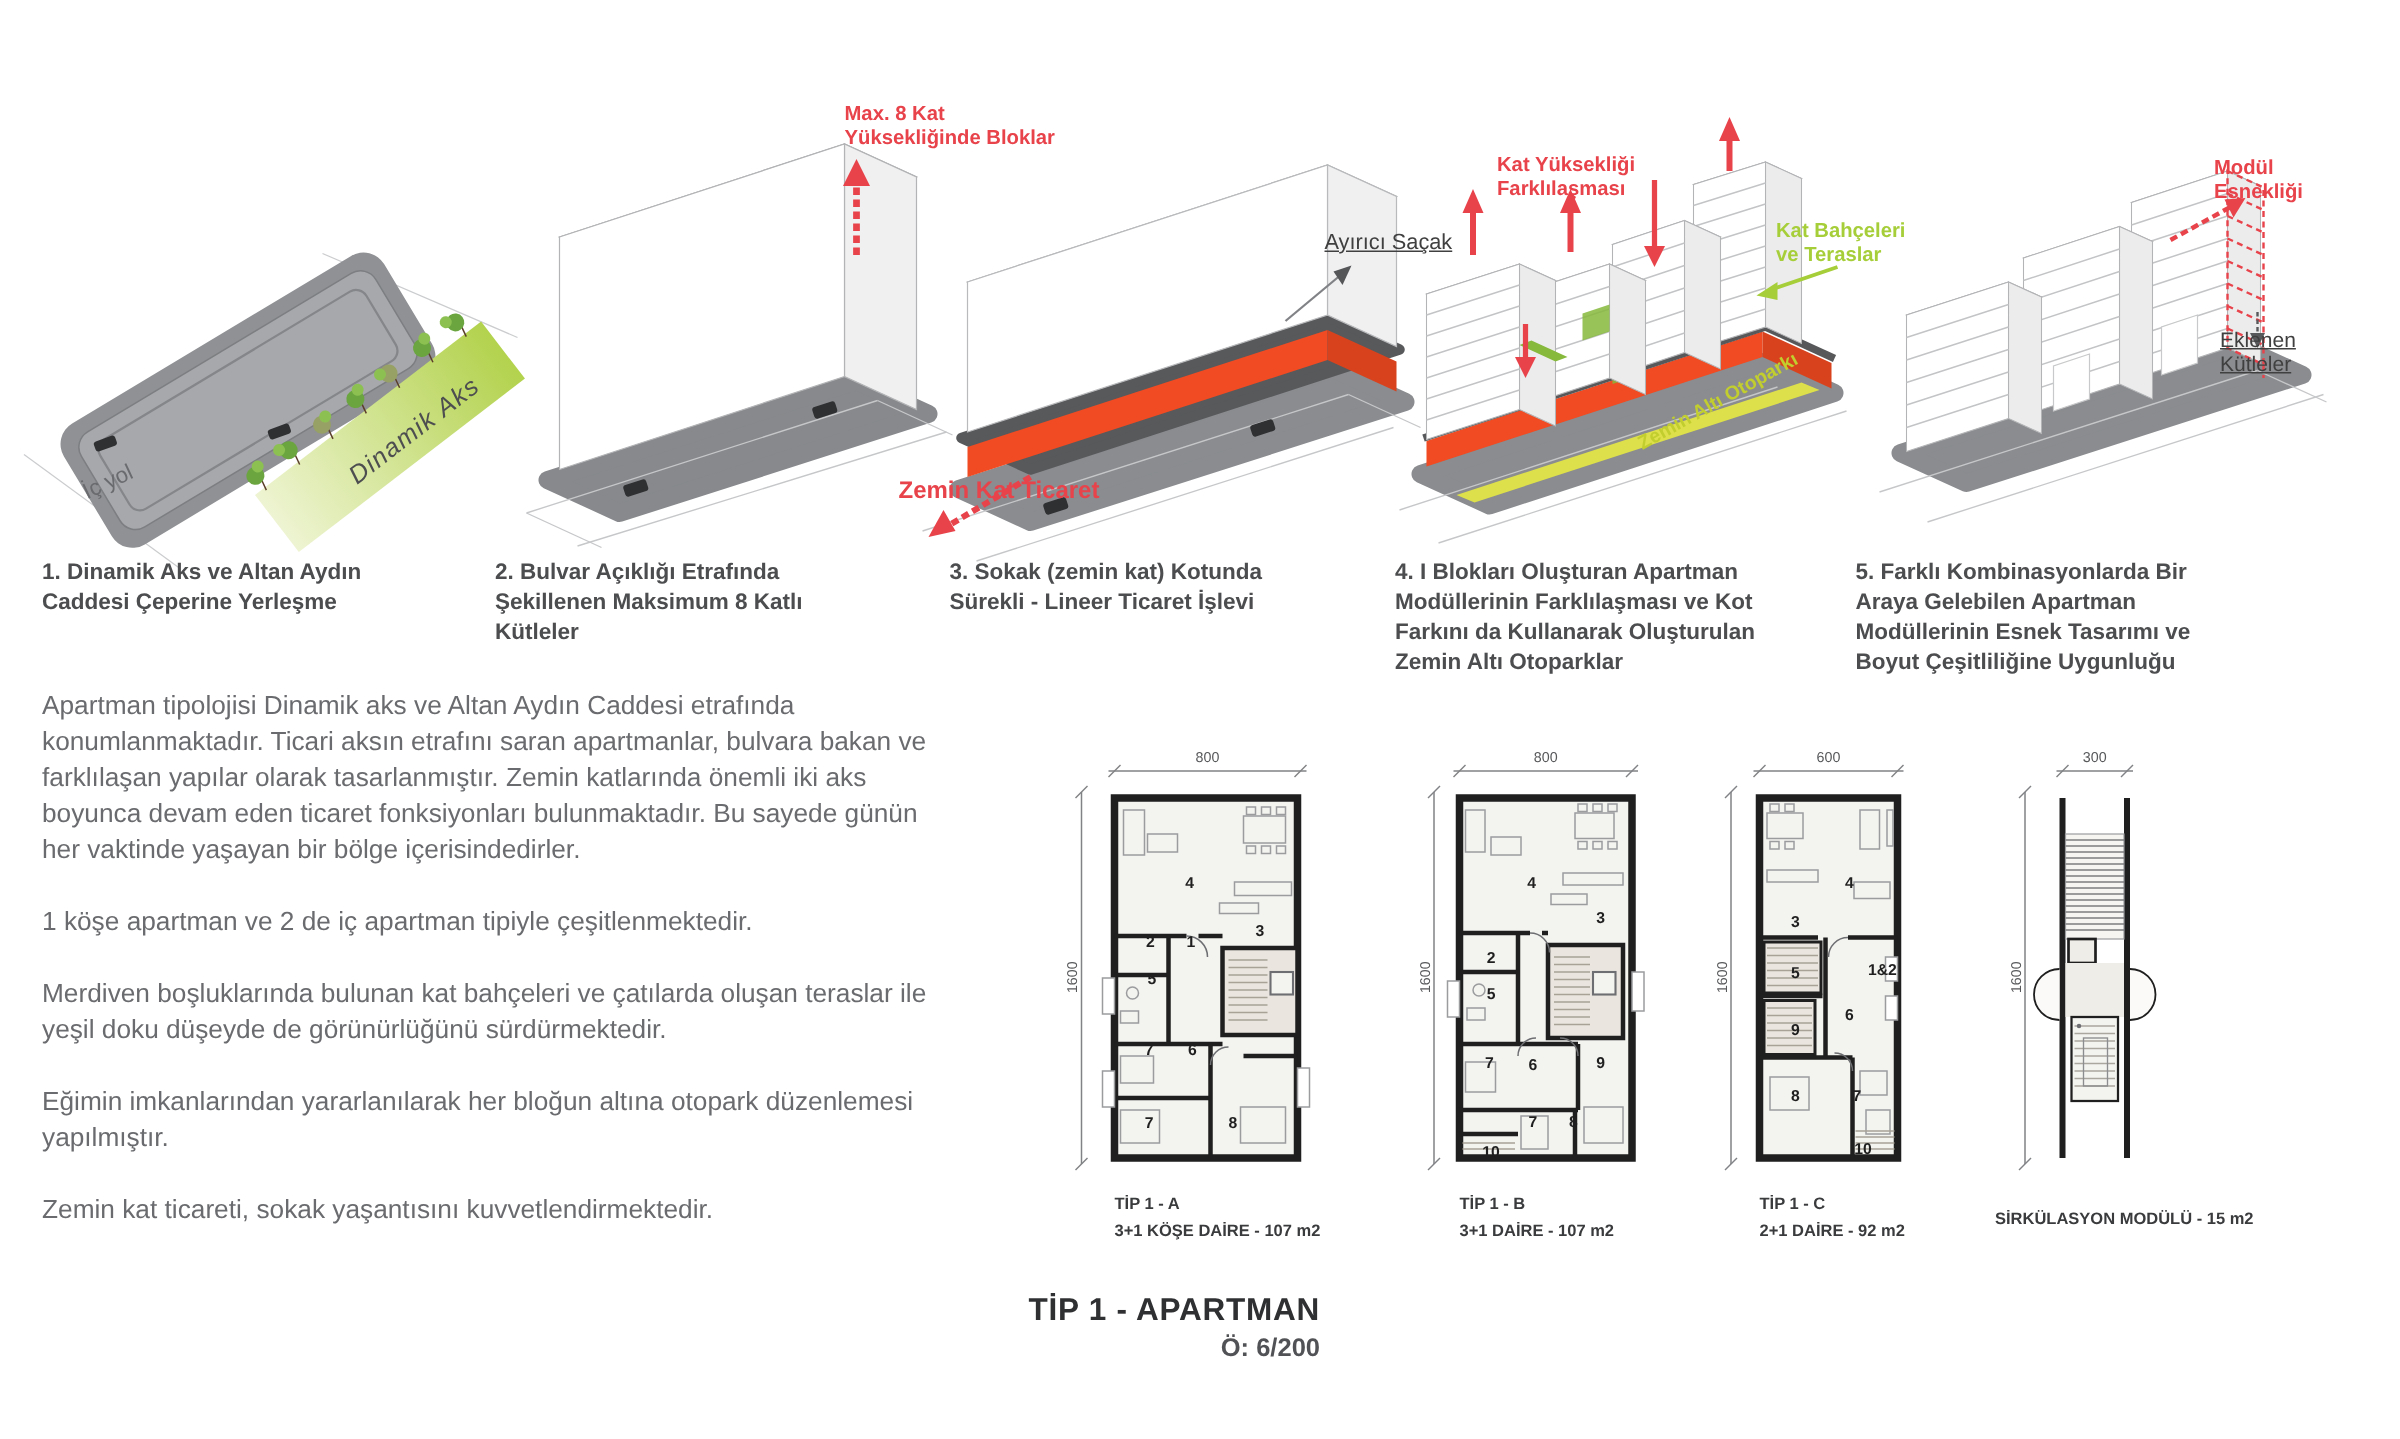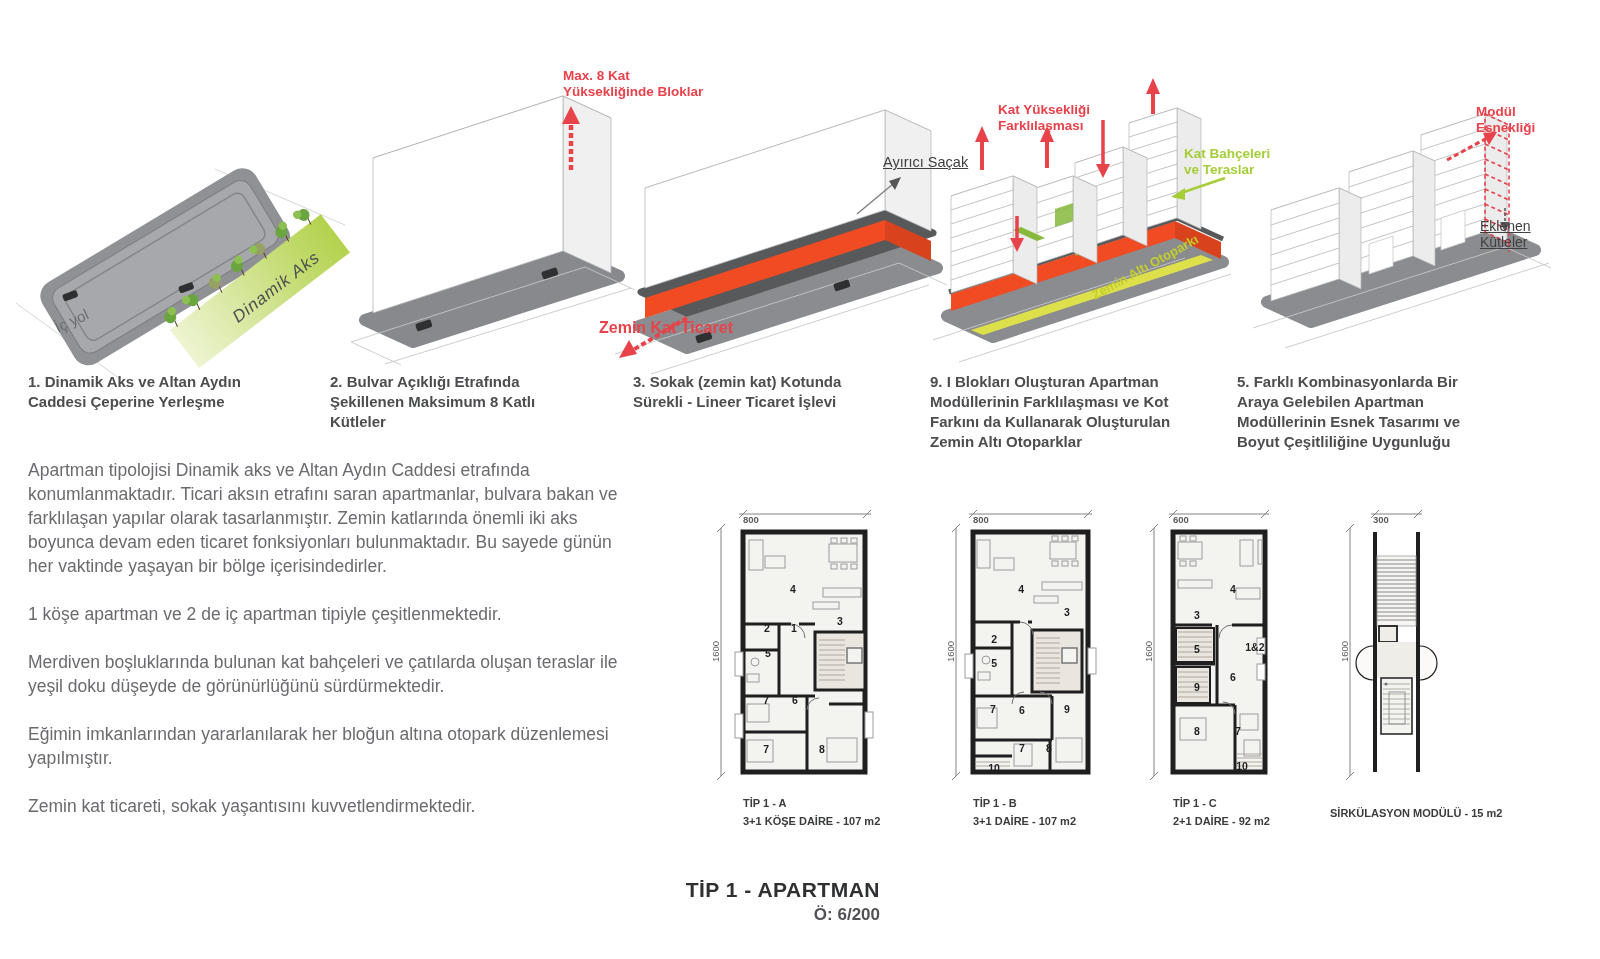--- a/index.html
+++ b/index.html
@@ -12,28 +12,28 @@
   
   .lab{position:absolute;font-size:13.5px;line-height:16px;font-weight:700;white-space:nowrap;}
   .lab.red{color:#e8424b;}
   .lab.green{color:#a6ce39;}
   .lab.gray{color:#404040;font-weight:400;text-decoration:underline;}
   
   .bodytext{position:absolute;left:28px;top:458px;width:608px;font-size:17.5px;line-height:24px;color:#6a6b6e;}
   .bodytext p{margin:0 0 24px 0;}
   
   .plan{position:absolute;top:500px;height:330px;}
-  .plan .dim-top{position:absolute;top:14px;font-size:9.5px;color:#58595b;font-weight:bold;}
+  .plan .dim-top{position:absolute;top:0;text-align:center;font-size:9.5px;color:#58595b;}
   .plan .dim-left{position:absolute;font-size:9.5px;color:#58595b;transform:rotate(-90deg);transform-origin:center;}
   .plan .caption{position:absolute;top:294px;font-size:11px;line-height:18px;font-weight:700;color:#3a3b3d;white-space:nowrap;}
   .room-num{position:absolute;transform:translate(-50%,-50%);font-size:10.5px;font-weight:700;color:#1f1f1f;}
   .caption-center{left:0;right:0;text-align:right;}
   
   .footer{position:absolute;left:600px;top:862px;width:280px;text-align:right;}
-  .footer .ftitle{font-size:21px;font-weight:700;color:#2f3032;letter-spacing:.5px;margin-top:16px;}
+  .footer .ftitle{font-size:21px;font-weight:700;color:#2f3032;letter-spacing:.5px;}
   .footer .fscale{font-size:17px;font-weight:700;color:#515255;margin-top:3px;}
 </style>
 </head>
 <body>
 
 <div class="board">
 
   <div class="abs" style="left:10px;top:165px;width:345px;height:220px;">
     <svg width="345" height="220" viewBox="0 0 345 220">
       <defs>
@@ -266,21 +266,21 @@
     </div>
     <div class="lab gray" style="left:237px;top:128px;font-size:14px;">
       <span style="display:block">Eklenen</span>
       <span style="display:block">Kütleler</span>
     </div>
   </div>
 
   <div class="dcap" style="left:28px;width:250px;">1. Dinamik Aks ve Altan Aydın Caddesi Çeperine Yerleşme</div>
   <div class="dcap" style="left:330px;width:240px;">2. Bulvar Açıklığı Etrafında Şekillenen Maksimum 8 Katlı Kütleler</div>
   <div class="dcap" style="left:633px;width:250px;">3. Sokak (zemin kat) Kotunda Sürekli - Lineer Ticaret İşlevi</div>
-  <div class="dcap" style="left:930px;width:255px;">9. I Blokları Oluşturan Apartman Modüllerinin Farklılaşması ve Kot Farkını da Kullanarak Oluşturulan Zemin Altı Otoparklar</div>
+  <div class="dcap" style="left:930px;width:255px;">4. I Blokları Oluşturan Apartman Modüllerinin Farklılaşması ve Kot Farkını da Kullanarak Oluşturulan Zemin Altı Otoparklar</div>
   <div class="dcap" style="left:1237px;width:250px;">5. Farklı Kombinasyonlarda Bir Araya Gelebilen Apartman Modüllerinin Esnek Tasarımı ve Boyut Çeşitliliğine Uygunluğu</div>
 
   <div class="bodytext">
     <p>Apartman tipolojisi Dinamik aks ve Altan Aydın Caddesi etrafında konumlanmaktadır. Ticari aksın etrafını saran apartmanlar, bulvara bakan ve farklılaşan yapılar olarak tasarlanmıştır. Zemin katlarında önemli iki aks boyunca devam eden ticaret fonksiyonları bulunmaktadır. Bu sayede günün her vaktinde yaşayan bir bölge içerisindedirler.</p>
     <p>1 köşe apartman ve 2 de iç apartman tipiyle çeşitlenmektedir.</p>
     <p>Merdiven boşluklarında bulunan kat bahçeleri ve çatılarda oluşan teraslar ile yeşil doku düşeyde de görünürlüğünü sürdürmektedir.</p>
     <p>Eğimin imkanlarından yararlanılarak her bloğun altına otopark düzenlemesi yapılmıştır.</p>
     <p>Zemin kat ticareti, sokak yaşantısını kuvvetlendirmektedir.</p>
   </div>
 

